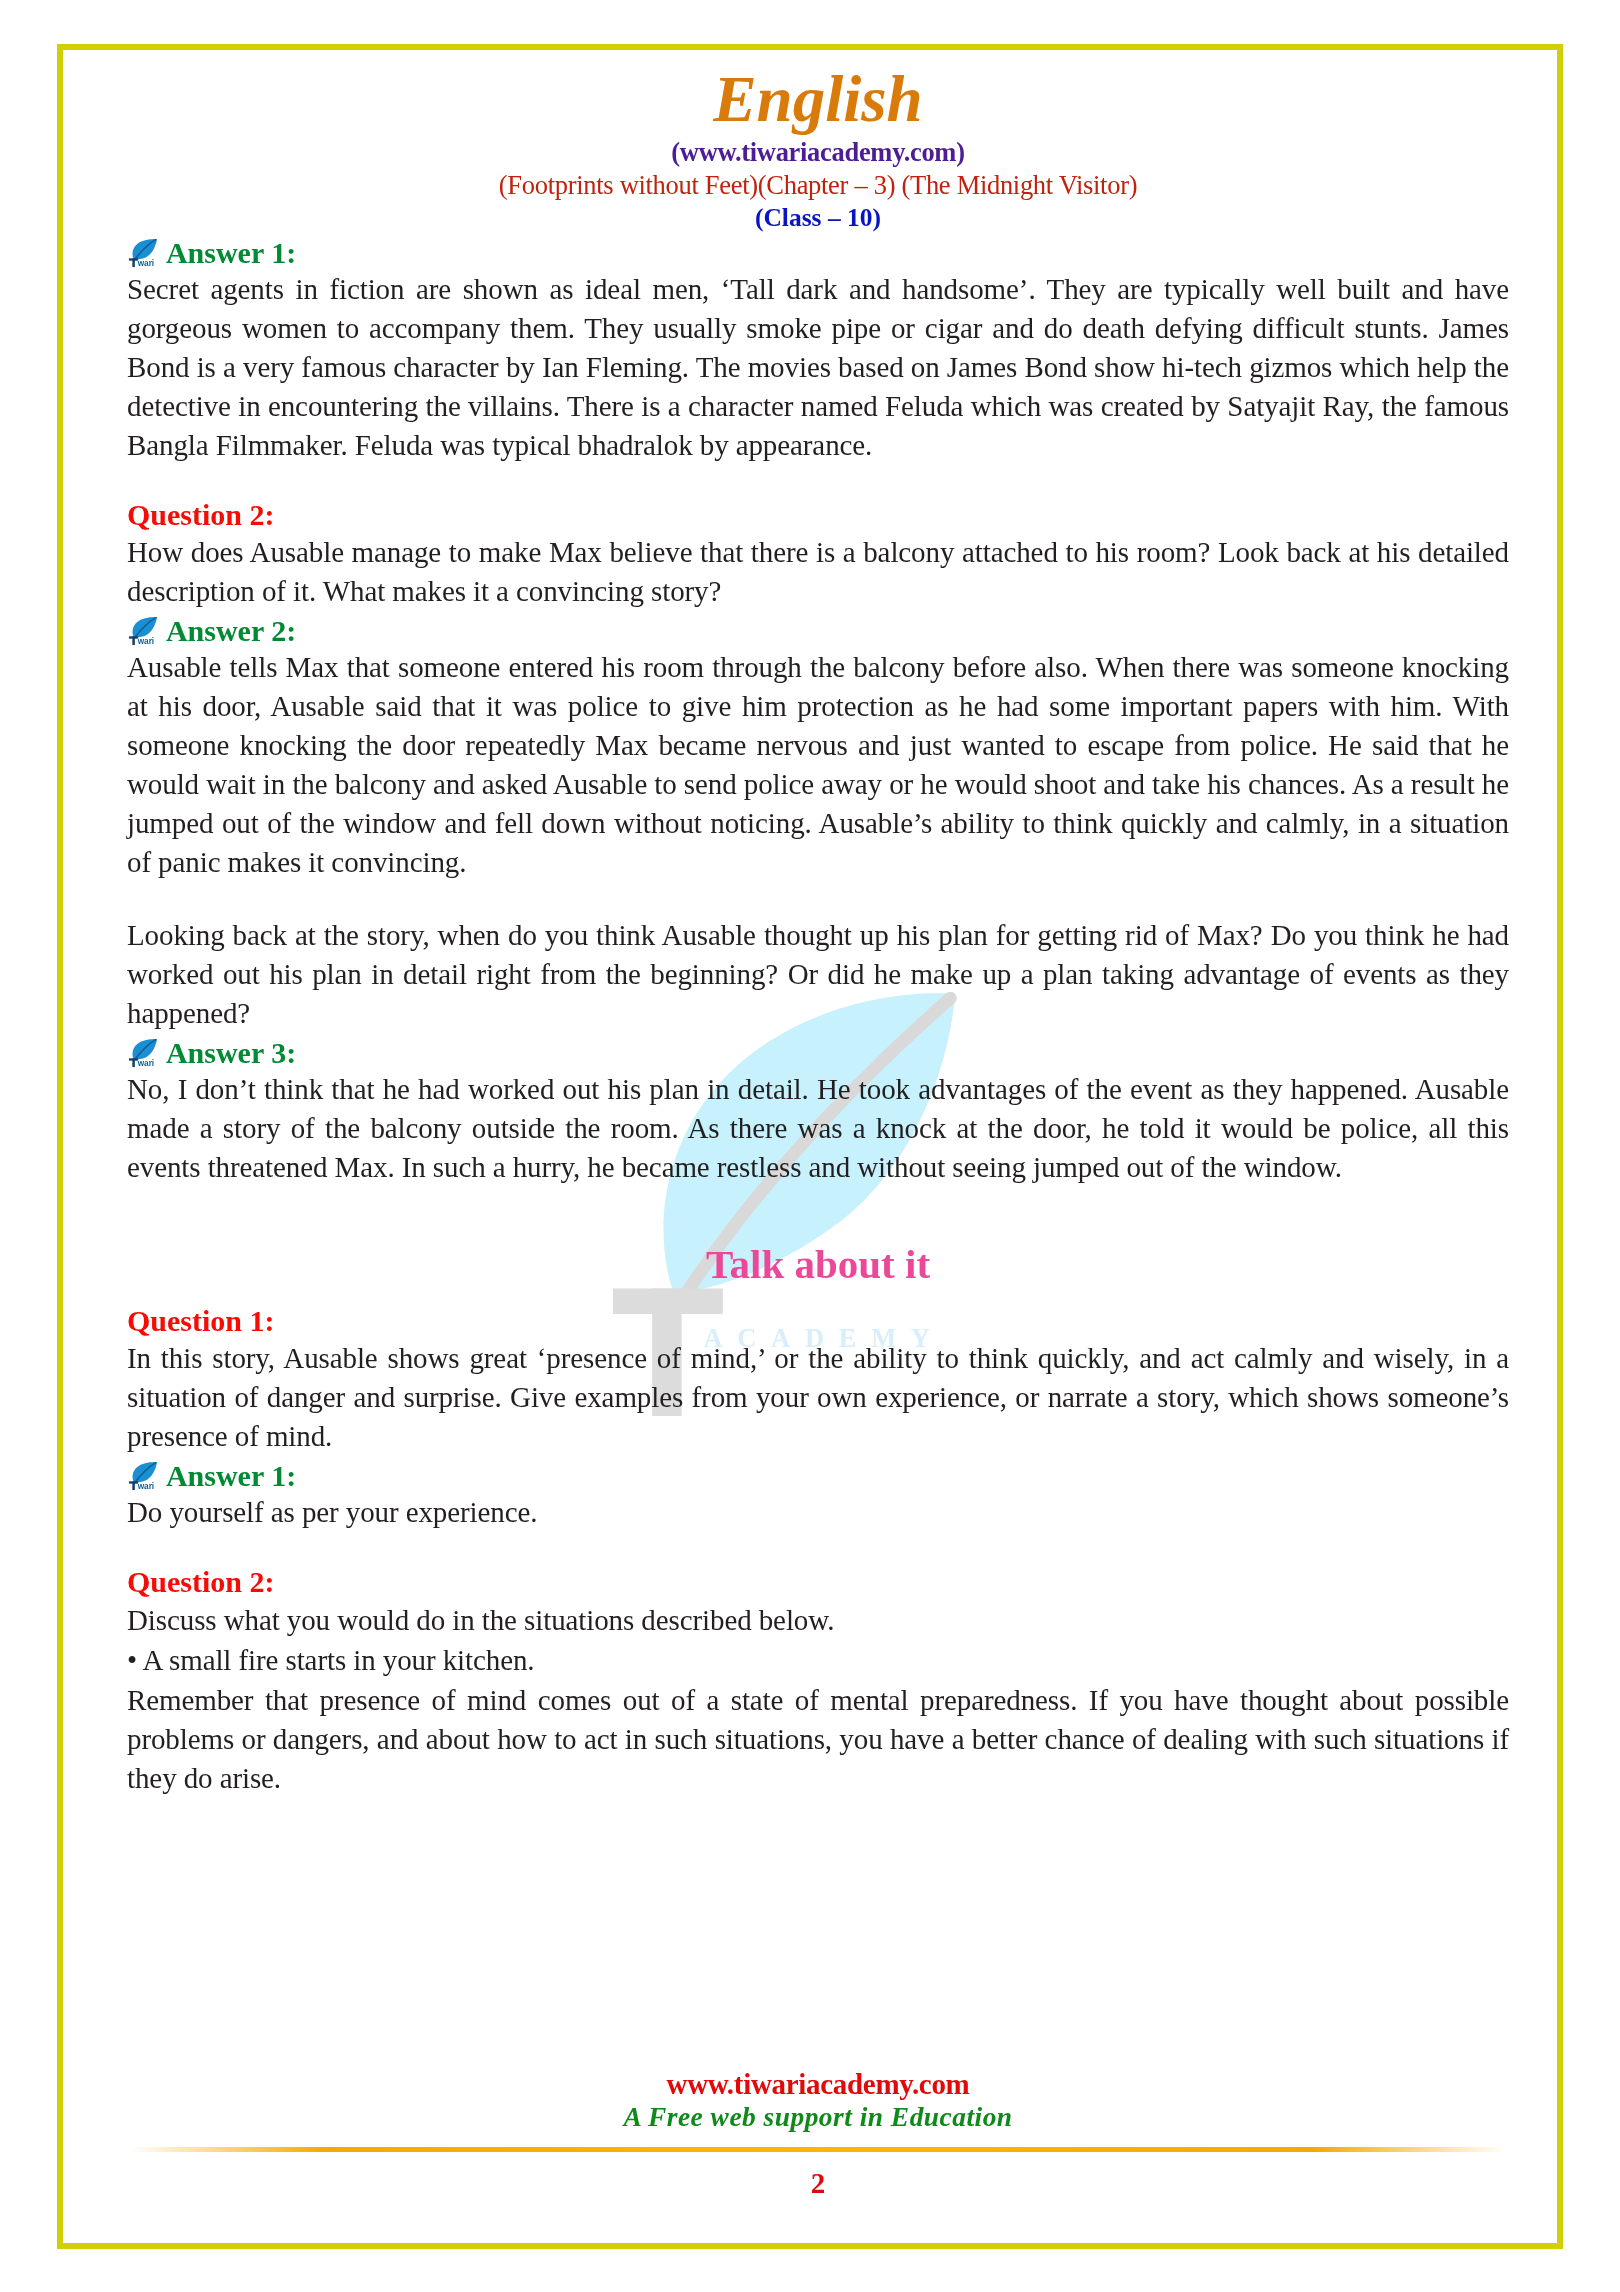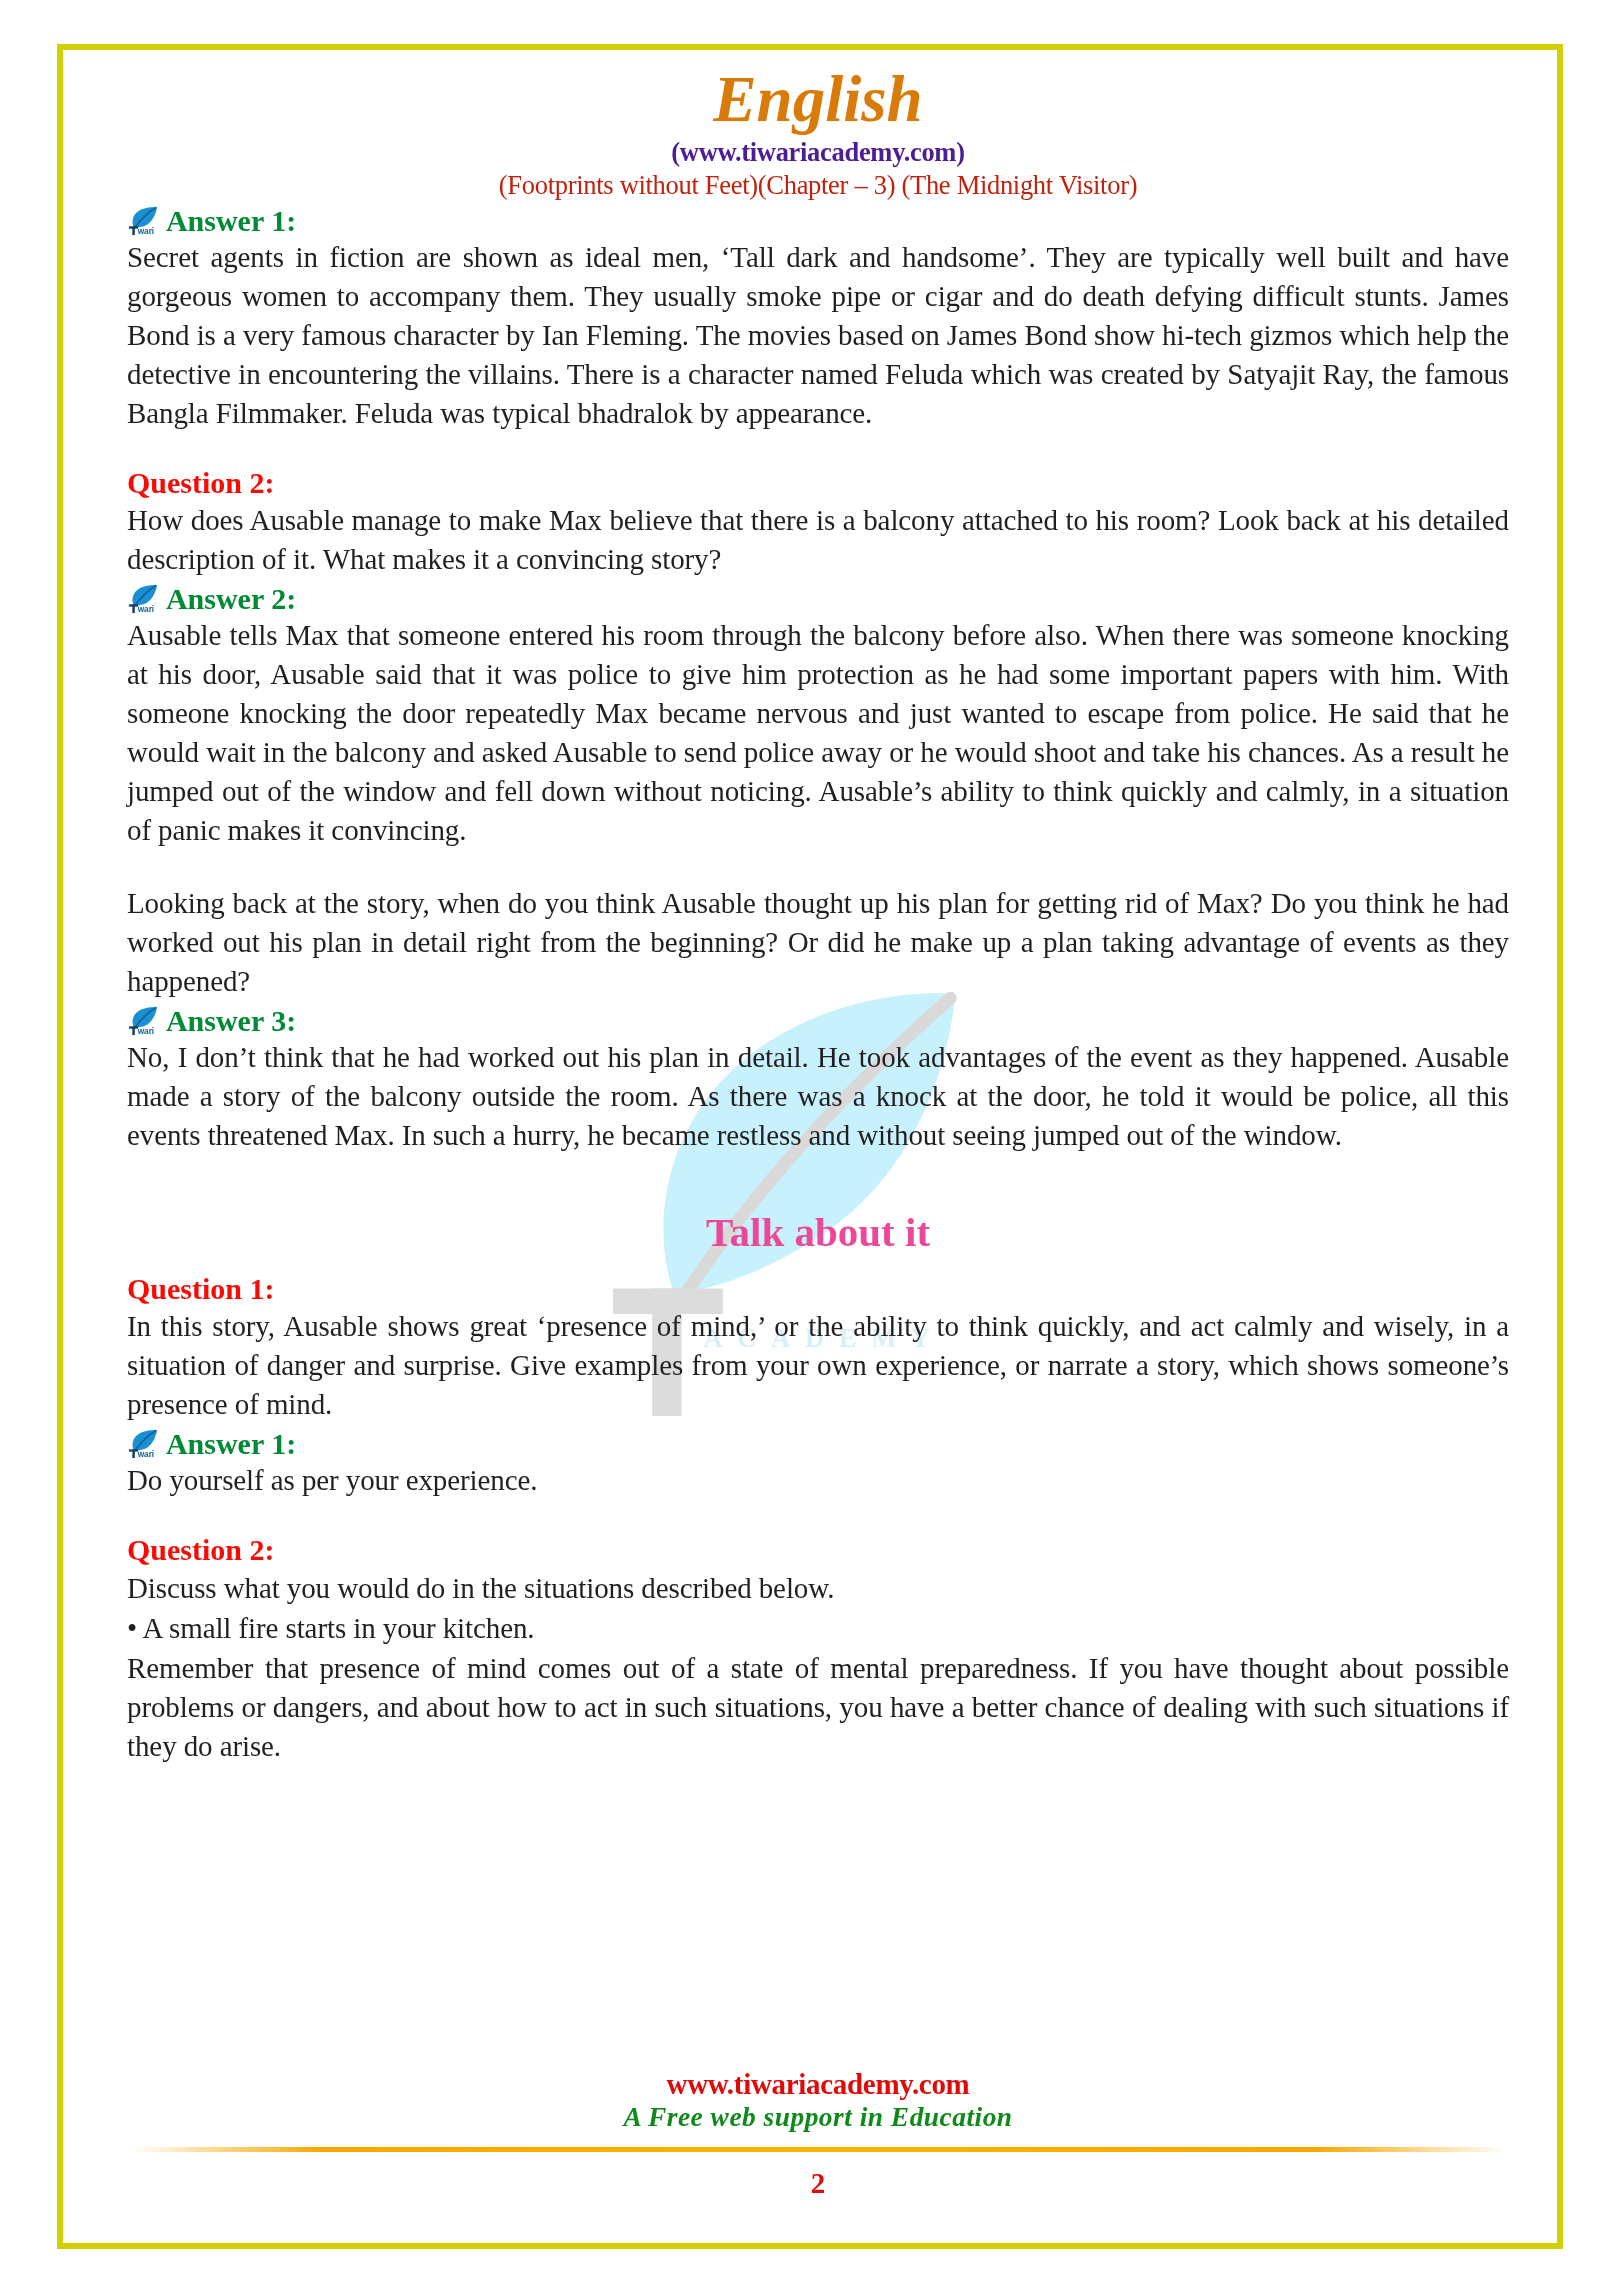--- a/index.html
+++ b/index.html
@@ -209,20 +209,21 @@
     </div>
   </div>
 
   <div class="frame"></div>
 
   <div class="content">
 
     <div class="title-main">English</div>
     <div class="title-site">(www.tiwariacademy.com)</div>
     <div class="title-chapter">(Footprints without Feet)(Chapter – 3) (The Midnight Visitor)</div>
+    <div class="title-class">(Class – 10)</div>
 
     <div class="ans-head">
       <span class="logo">
         <svg width="32" height="32" viewBox="0 0 33 33">
           <path d="M7 23 C4 17, 6 9, 14 5 C20 2, 28 2, 31 2 C30 8, 27 16, 21 20 C16 23, 10 23, 7 23 Z" fill="#1b8fd4"></path>
           <path d="M7.5 24 C12 18, 19 9, 30 2.5" stroke="#0e5f91" stroke-width="1.6" fill="none"></path>
           <rect x="5.5" y="22" width="2.6" height="9" fill="#16406b"></rect>
           <rect x="2" y="22" width="9.5" height="2.4" fill="#16406b"></rect>
           <text x="11" y="30" font-family="Liberation Sans, sans-serif" font-size="8.5" font-weight="bold" fill="#0e5f91">wari</text>
         </svg>

